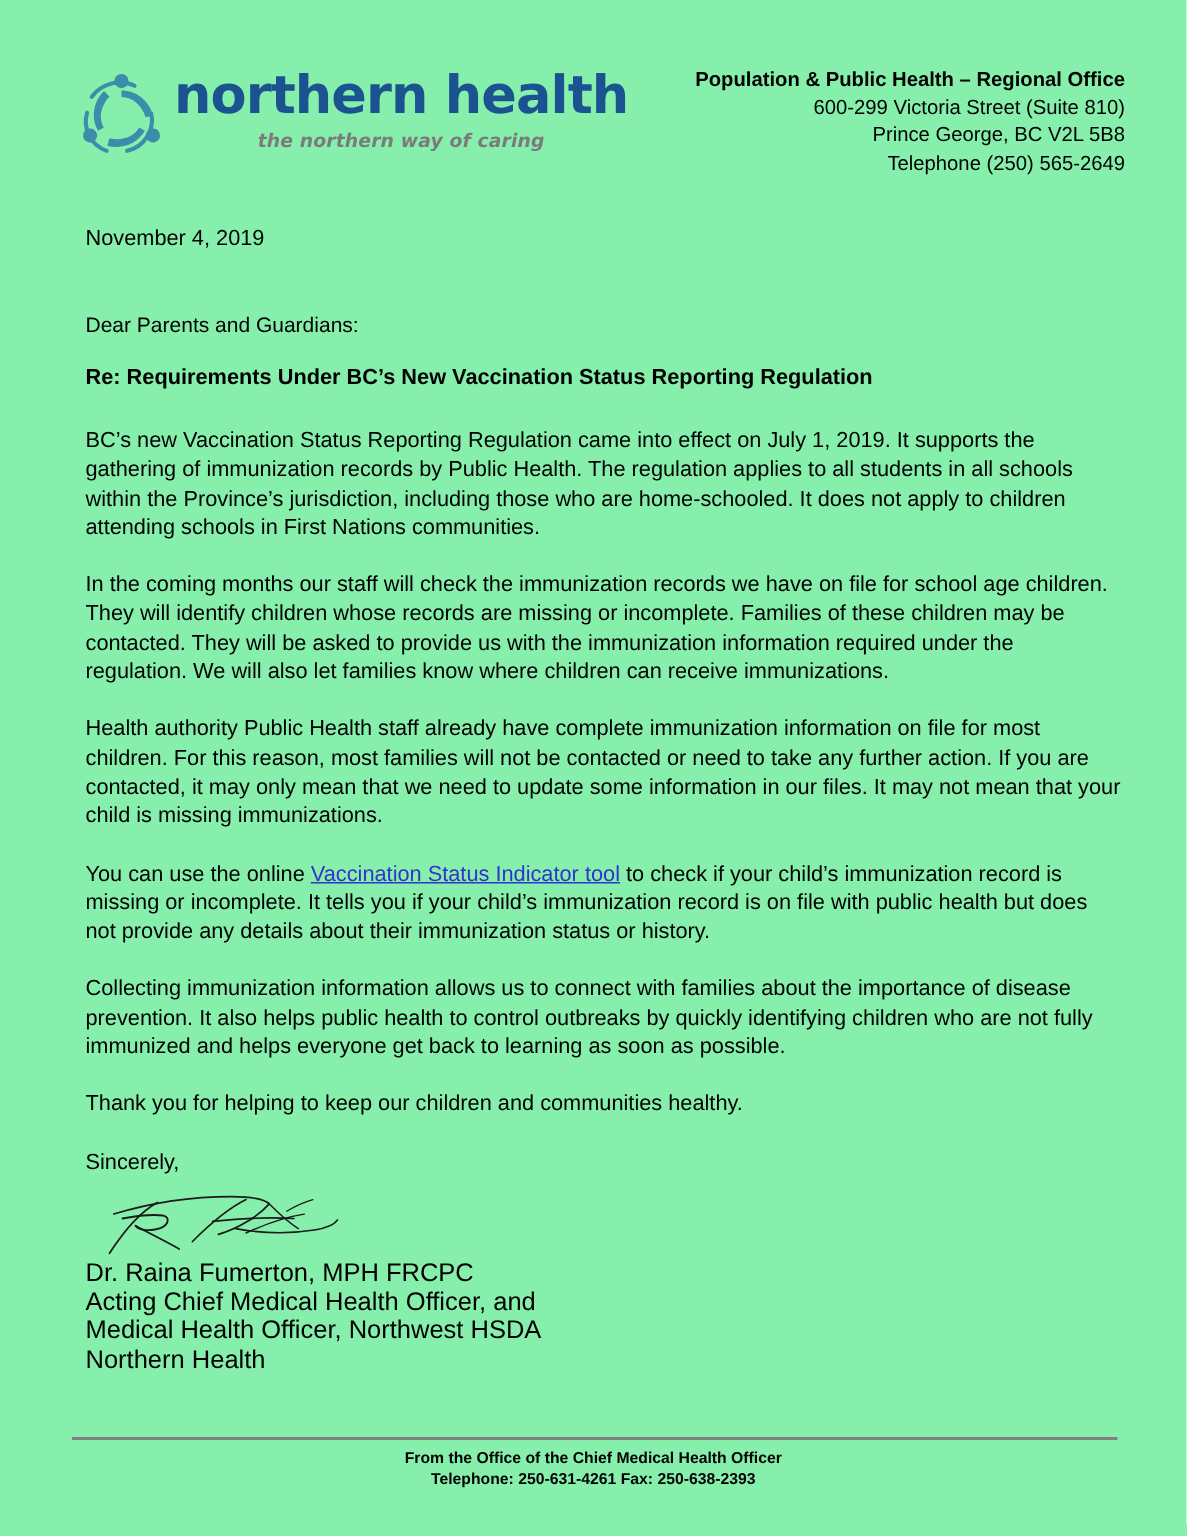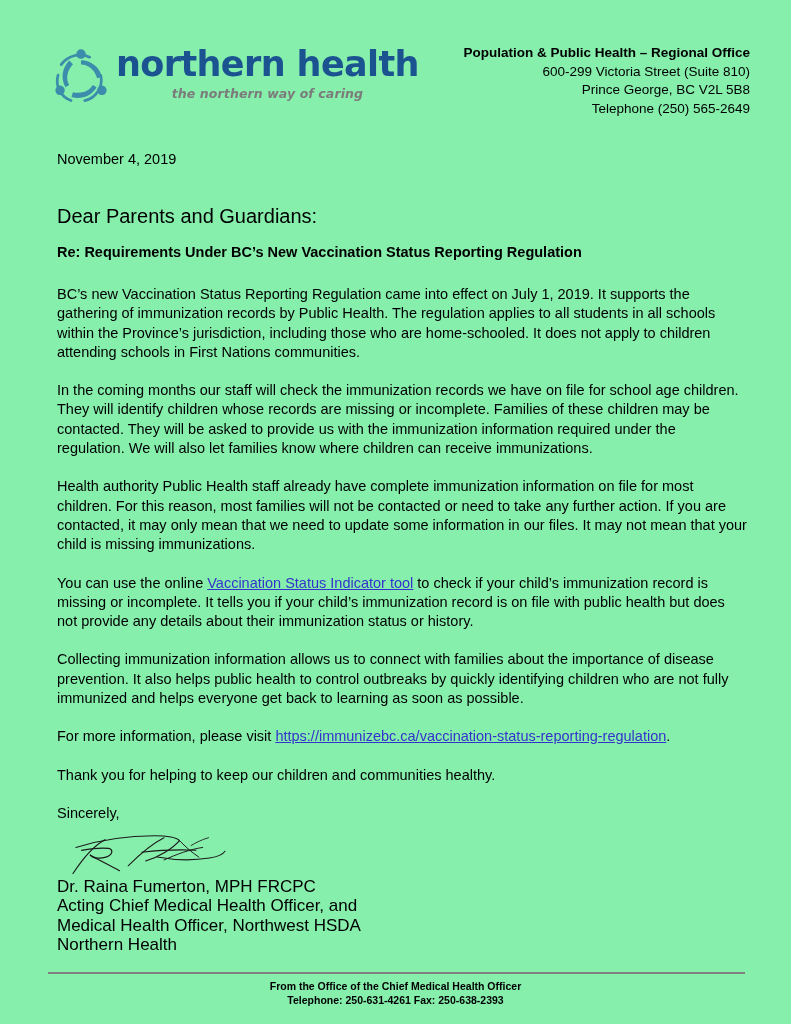--- a/index.html
+++ b/index.html
@@ -89,21 +89,21 @@
     left: 57px;
     top: 150px;
     width: 690px;
   }
   .date-line {
     font-size: 14.5px;
     line-height: 19px;
     margin-bottom: 38px;
   }
   .salutation {
-    font-size: 20px;
+    font-size: 14px;
     line-height: 19px;
   }
   .subject {
     font-size: 14.5px;
     font-weight: bold;
     line-height: 19px;
     margin-bottom: 23px;
     margin-top: 17px;
   }
   p.para {
@@ -130,21 +130,21 @@
   }
   .signer {
     font-size: 17px;
     line-height: 19.3px;
   }
 
   
   .footer {
     position: absolute;
     left: 0;
-    bottom: 0;
+    bottom: 14px;
     width: 791px;
     height: 70px;
   }
   .footer-rule {
     position: absolute;
     left: 48px;
     top: 18px;
     width: 697px;
     height: 2px;
     background: #808080;
@@ -220,21 +220,20 @@
     <p class="para">BC’s new Vaccination Status Reporting Regulation came into effect on July 1, 2019.  It supports the gathering of immunization records by Public Health.  The regulation applies to all students in all schools within the Province’s jurisdiction, including those who are home-schooled.  It does not apply to children attending schools in First Nations communities.</p>
 
     <p class="para">In the coming months our staff will check the immunization records we have on file for school age children.  They will identify children whose records are missing or incomplete.  Families of these children may be contacted.  They will be asked to provide us with the immunization information required under the regulation.  We will also let families know where children can receive immunizations.</p>
 
     <p class="para">Health authority Public Health staff already have complete immunization information on file for most children. For this reason, most families will not be contacted or need to take any further action. If you are contacted, it may only mean that we need to update some information in our files.  It may not mean that your child is missing immunizations.</p>
 
     <p class="para"><span>You can use the online </span><a class="doclink" href="#">Vaccination Status Indicator tool</a><span> to check if your child’s immunization record is missing or incomplete. It tells you if your child’s immunization record is on file with public health but does not provide any details about their immunization status or history.</span></p>
 
     <p class="para">Collecting immunization information allows us to connect with families about the importance of disease prevention.  It also helps public health to control outbreaks by quickly identifying children who are not fully immunized and helps everyone get back to learning as soon as possible.</p>
 
-    <p class="para"><span>For more information, please visit </span><a class="doclink" href="#">https://immunizebc.ca/vaccination-status-reporting-regulation</a><span>.</span></p>
 
     <p class="para">Thank you for helping to keep our children and communities healthy.</p>
 
     <div class="closing">Sincerely,</div>
 
     <span class="signature-img">
       <svg viewBox="0 0 330 95" width="160" height="46" xmlns="http://www.w3.org/2000/svg">
         <g fill="none" stroke="#1a1a1a" stroke-linecap="round" stroke-linejoin="round">
           <path d="M8 92 C 30 58, 52 34, 74 22" stroke-width="2.4"></path>
           <path d="M26 44 C 48 40, 66 38, 82 40 C 92 42, 90 54, 76 58 C 62 62, 48 60, 44 54" stroke-width="2.6"></path>

